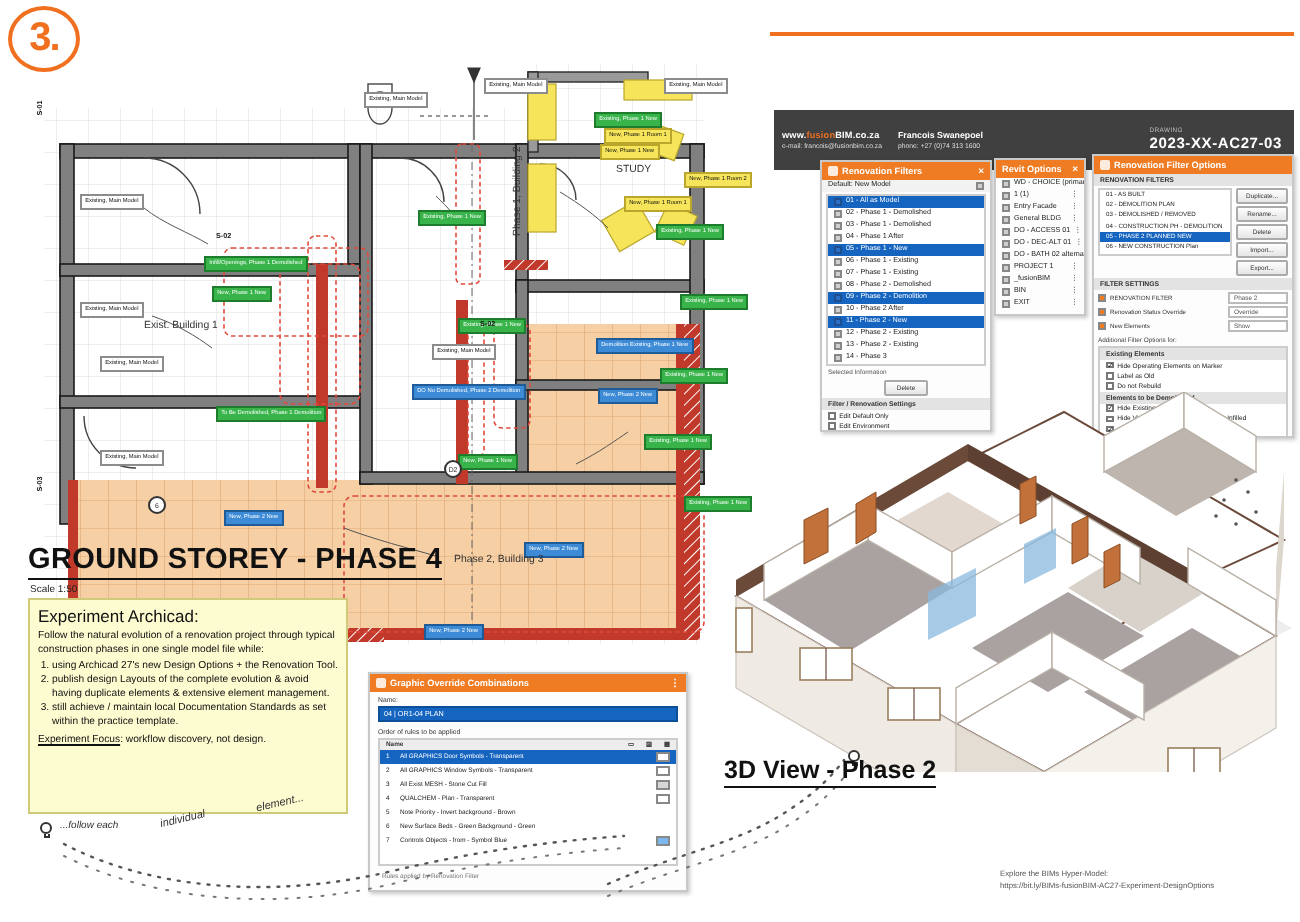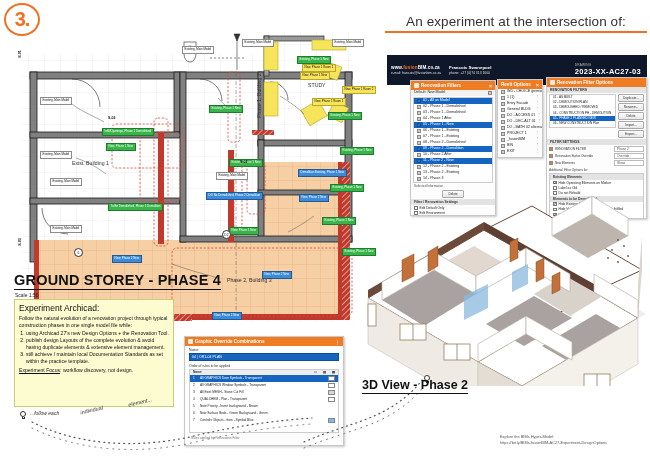--- a/index.html
+++ b/index.html
@@ -24,21 +24,21 @@
 
   
   .hdr{ position:absolute; left:385px; top:14px; width:262px; text-align:center; }
   .hdr .l1{ font-size:13.5px; color:#333; letter-spacing:.1px; white-space:nowrap;}
   .hdr .l2{ font-size:14.5px; color:#333; letter-spacing:.1px; white-space:nowrap; margin-top:1px;}
   .hdr .rule{ height:1.5px; background:#f07020; margin-top:2px; }
 
   
   .titleblock{
     position:absolute; left:387px; top:55px; width:260px; height:30px;
-    background:#0f172a; color:#fff; display:flex; align-items:center;
+    background:#404040; color:#fff; display:flex; align-items:center;
   }
   .tb-col{ padding:0 4px; line-height:1.25; }
   .tb-www{ font-size:4.6px; font-weight:bold; letter-spacing:.1px;}
   .tb-www .or{ color:#f07020; }
   .tb-sub{ font-size:3.4px; color:#ddd; }
   .tb-name{ font-size:4.4px; font-weight:bold; }
   .tb-phone{ font-size:3.4px; color:#ddd; }
   .tb-right{ margin-left:auto; text-align:left; padding-right:6px; }
   .tb-lbl{ font-size:3.2px; color:#bbb; letter-spacing:.2px;}
   .tb-num{ font-size:7.5px; font-weight:bold; letter-spacing:.3px;}
@@ -275,21 +275,20 @@
 
     <div class="sec-tag" style="left:96px;top:104px">S-02</div>
     <div class="sec-tag" style="left:228px;top:148px">S-02</div>
     <div class="sec-tag" style="left:4px;top:228px;transform:rotate(-90deg)">S-03</div>
     <div class="sec-tag" style="left:4px;top:40px;transform:rotate(-90deg)">S-01</div>
     <div class="circ" style="left:62px;top:236px">6</div>
     <div class="circ" style="left:210px;top:218px">D2</div>
   </div>
 
   <div class="hdr">
-    <div class="l1">An experiment at the intersection of:</div>
     <div class="rule"></div>
   </div>
 
   <div class="titleblock">
     <div class="tb-col">
       <div class="tb-www"><span>www.</span><span class="or">fusion</span><span>BIM</span><span>.co.za</span></div>
       <div class="tb-sub">e-mail: francois@fusionbim.co.za</div>
     </div>
     <div class="tb-col">
       <div class="tb-name">Francois Swanepoel</div>

